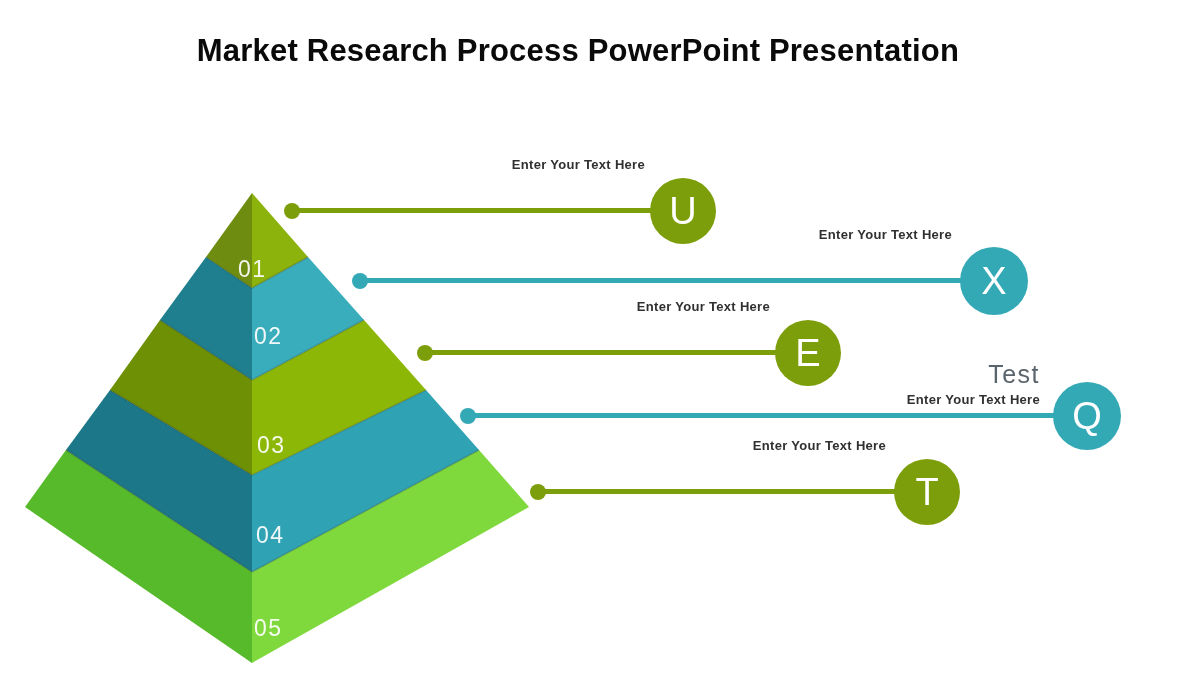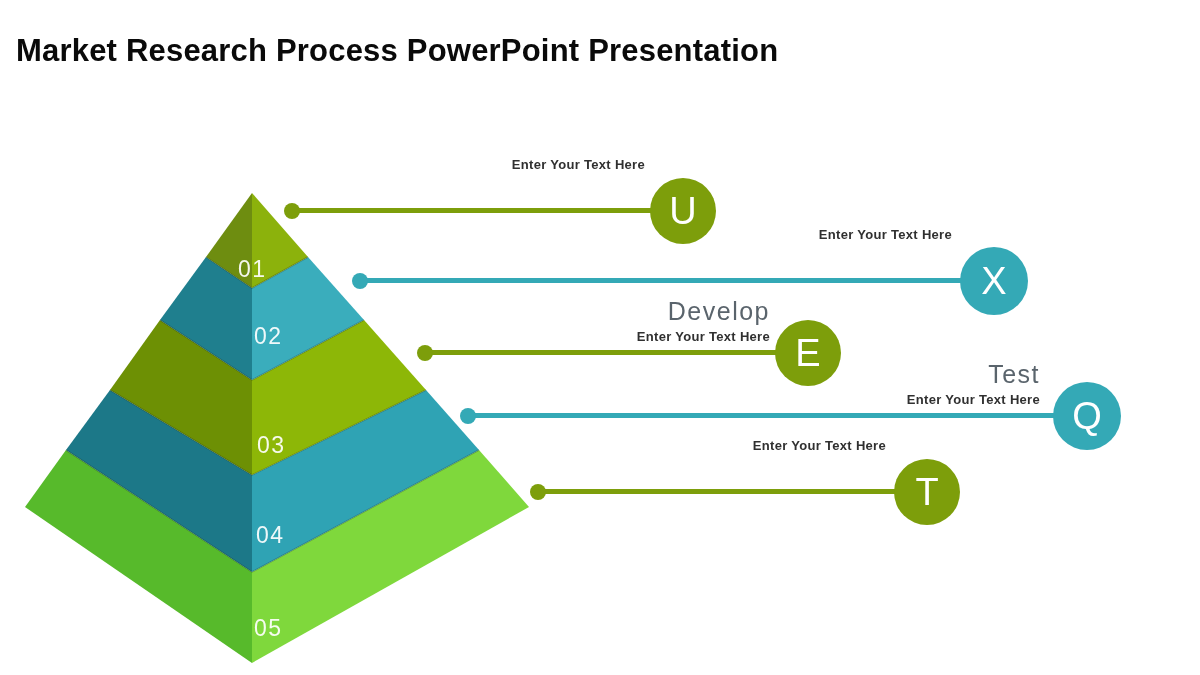--- a/index.html
+++ b/index.html
@@ -2,21 +2,21 @@
 <html><head>
 <meta charset="utf-8">
 <style>
   html,body{margin:0;padding:0;}
   body{
     width:1200px;height:675px;background:#ffffff;position:relative;overflow:hidden;
     font-family:"Liberation Sans", sans-serif;
     --title-color:#5a646c; --subtitle-color:#303030;
   }
   .slide-title{
-    position:absolute;top:33px;left:16px;width:1156px;
+    position:absolute;top:33px;left:0;width:1156px;text-align:center;
     font-size:31px;font-weight:bold;color:#0a0a0a;letter-spacing:.2px;
   }
   #pyramid-svg{position:absolute;left:0;top:0;width:1200px;height:675px;}
   .layer-label{
     position:absolute;color:rgba(255,255,255,.92);
     font-size:23px;font-weight:300;letter-spacing:1.5px;line-height:24px;
   }
   .callout-text{position:absolute;text-align:right;}
   .callout-title{
     font-size:25px;font-weight:300;color:var(--title-color);
@@ -79,21 +79,20 @@
 <div class="callout-text" style="right:248px;top:224px;">
   <div class="callout-subtitle">Enter Your Text Here</div>
 </div>
 <div class="connector-line" style="left: 360px; top: 278px; width: 634px; background-color: rgb(52, 169, 182);"></div>
 <div class="connector-dot" style="left: 352px; top: 273px; background-color: rgb(52, 169, 182);"></div>
 <div class="letter-badge" style="left: 960px; top: 247px; width: 68px; height: 68px; background-color: rgb(52, 169, 182);">
   <span>X</span>
 </div>
 
 <div class="callout-text" style="right:430px;top:296px;">
-  <div class="callout-title">Develop</div>
   <div class="callout-subtitle">Enter Your Text Here</div>
 </div>
 <div class="connector-line" style="left: 425px; top: 350px; width: 383px; background-color: rgb(125, 158, 11);"></div>
 <div class="connector-dot" style="left: 417px; top: 345px; background-color: rgb(125, 158, 11);"></div>
 <div class="letter-badge" style="left: 775px; top: 320px; width: 66px; height: 66px; background-color: rgb(125, 158, 11);">
   <span>E</span>
 </div>
 
 <div class="callout-text" style="right:160px;top:359px;">
   <div class="callout-title">Test</div>

